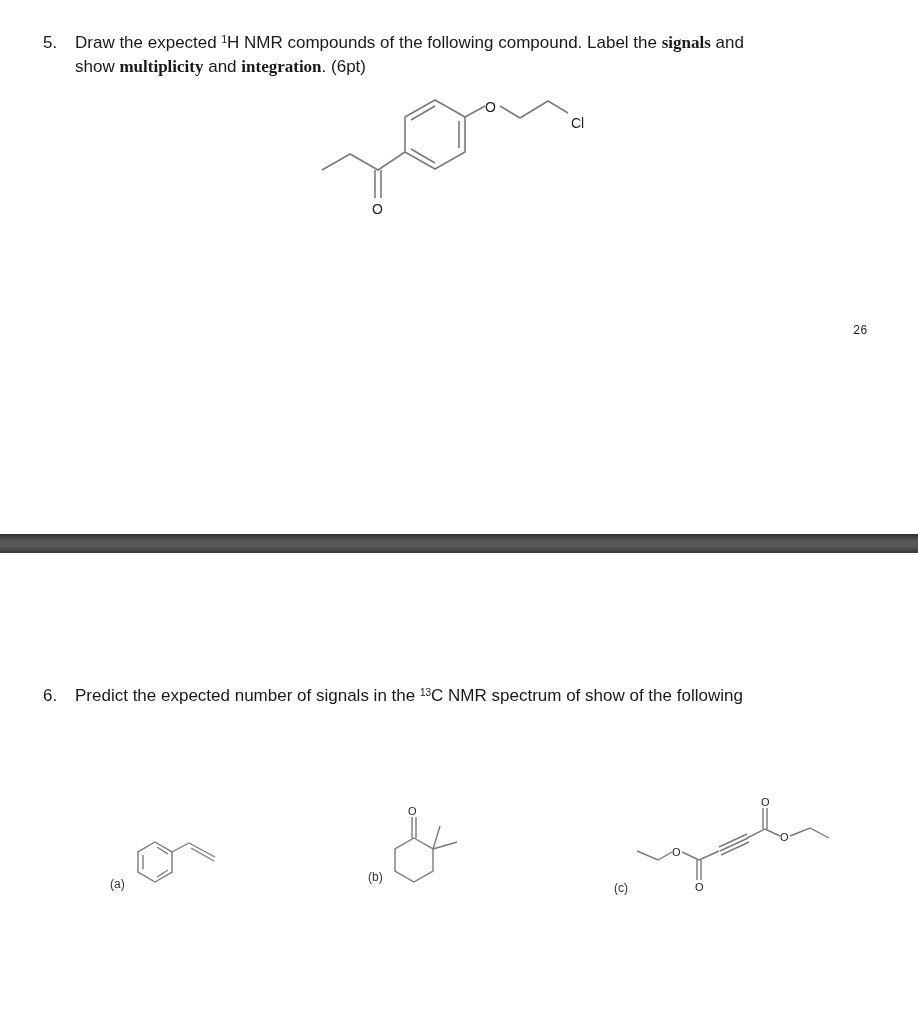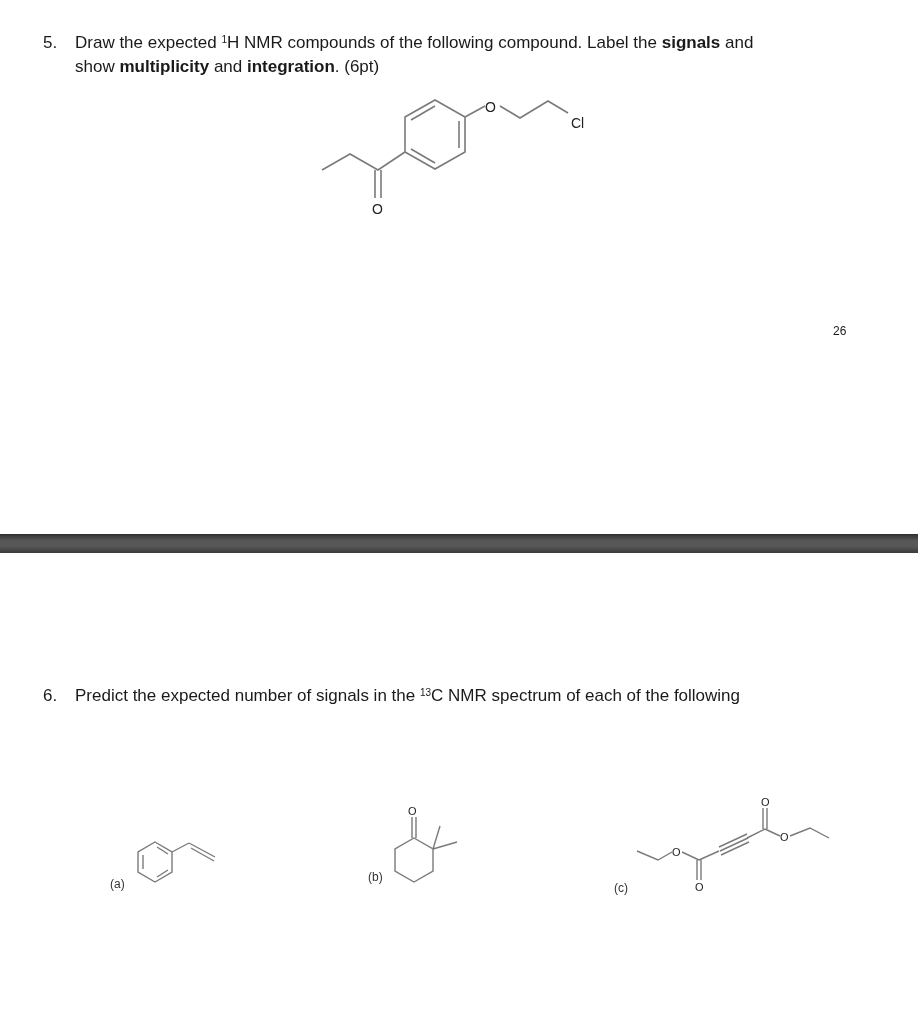--- a/index.html
+++ b/index.html
@@ -1,25 +1,25 @@
 <!DOCTYPE html>
 <html><head>
 <meta charset="utf-8">
 <style>
   html, body { margin:0; padding:0; background:#ffffff; }
   body { width:918px; height:1016px; position:relative; overflow:hidden;
          font-family:"Liberation Sans", "DejaVu Sans", sans-serif; color:#1a1a1a; }
   .q { position:absolute; font-size:17px; line-height:24px; }
   .q .num { position:absolute; left:0; top:0; }
   .q .txt { position:absolute; left:32px; top:0; }
-  .q b { font-weight:bold; }
+  .q b { font-weight:bold;font-family:Liberation Serif, serif; }
   sup { font-size:10px; vertical-align:top; position:relative; top:-3px; }
   #q5 { left:43px; top:31px; width:780px; height:50px; }
   #q6 { left:43px; top:684px; width:800px; height:75px; }
-  .pagenum { position:absolute; left:833px; top:324px; font-size:12px; }
+  .pagenum { position:absolute; left:853px; top:324px; font-size:12px;font-family:Liberation Mono, monospace; }
   .divider { position:absolute; left:0; top:534px; width:918px; height:19px;
              background:linear-gradient(#2f2f2f, #575757 35%, #575757 65%, #3a3a3a); }
   svg.mol { position:absolute; left:0; top:0; }
   svg text { font-family:"Liberation Sans", "DejaVu Sans", sans-serif; fill:#222; }
   .lbl { position:absolute; font-size:12px; color:#333; }
 </style>
 </head>
 <body>
 
 <div id="q5" class="q">
@@ -89,19 +89,19 @@
   <text x="780" y="841" font-size="11">O</text>
 </svg>
 
 <div class="pagenum">26</div>
 
 <div class="divider"></div>
 
 <div id="q6" class="q">
   <span class="num">6.</span>
   <div class="txt">
-    <div><span>Predict the expected number of signals in the </span><sup>13</sup><span>C NMR spectrum of each of the following</span></div>
+    <div><span>Predict the expected number of signals in the </span><sup>13</sup><span>C NMR spectrum of show of the following</span></div>
   </div>
 </div>
 
 <span class="lbl" style="left:110px; top:877px;">(a)</span>
 <span class="lbl" style="left:368px; top:870px;">(b)</span>
 <span class="lbl" style="left:614px; top:881px;">(c)</span>
 
 </body></html>

